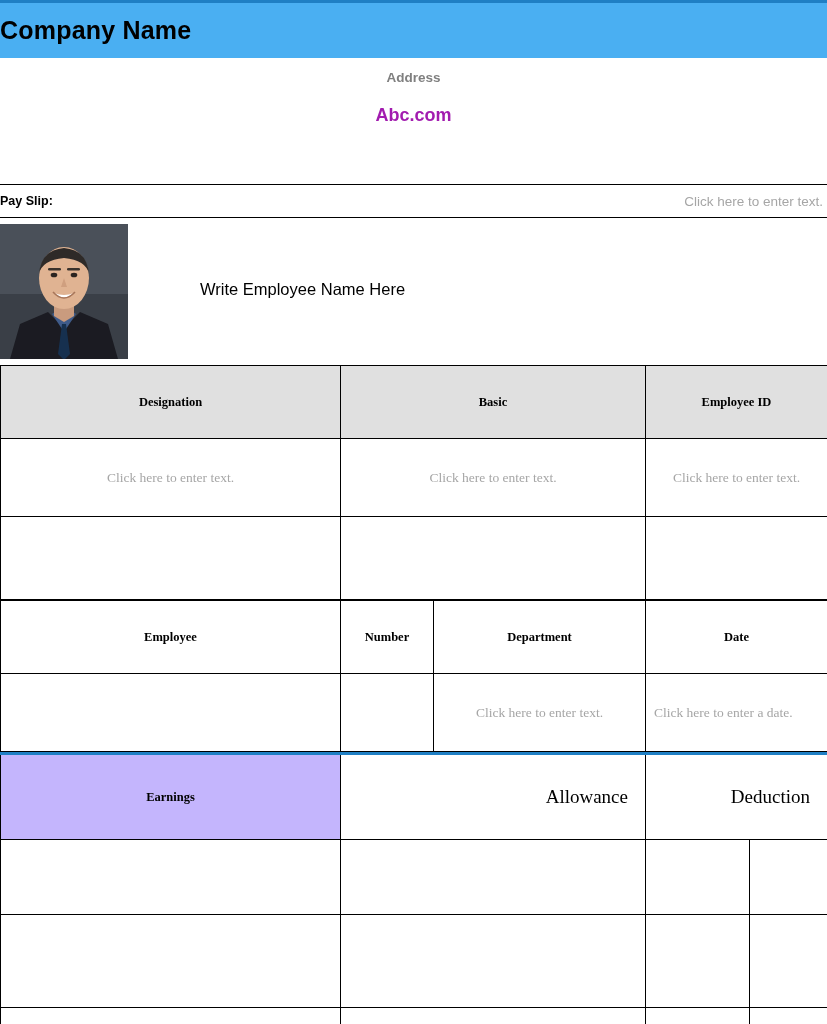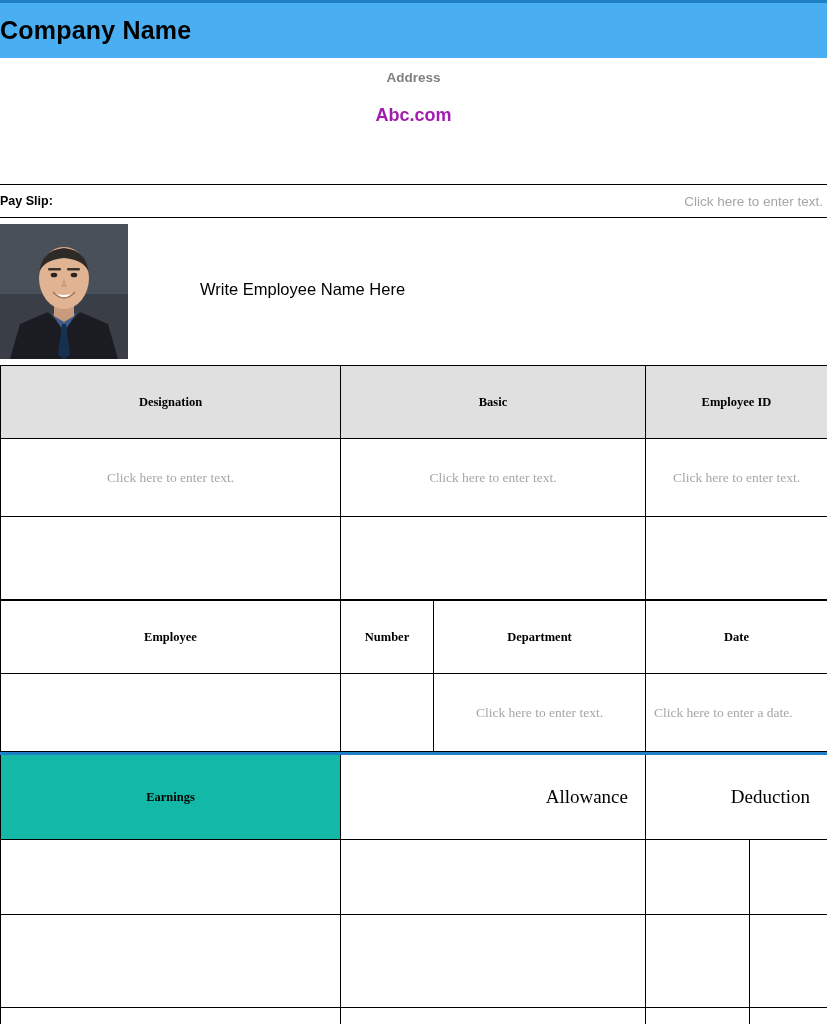--- a/index.html
+++ b/index.html
@@ -161,21 +161,21 @@
   }
   .earn-band .big {
     font-size: 19px;
     text-align: right;
     background: #ffffff;
   }
   .earn-band .small-hdr {
     font-size: 12.5px;
     font-weight: bold;
     text-align: center;
-    background: #14b8a6;
+    background: #c4b5fd;
   }
   .blue-top { border-top: 3px solid #1f7fc4 !important; }
 
   .earn col.c1 { width: 340px; }
   .earn col.c2 { width: 305px; }
   .earn col.c3 { width: 104px; }
   .earn col.c4 { width: 78px; }
 
   .row-cell {
     height: 40px;

